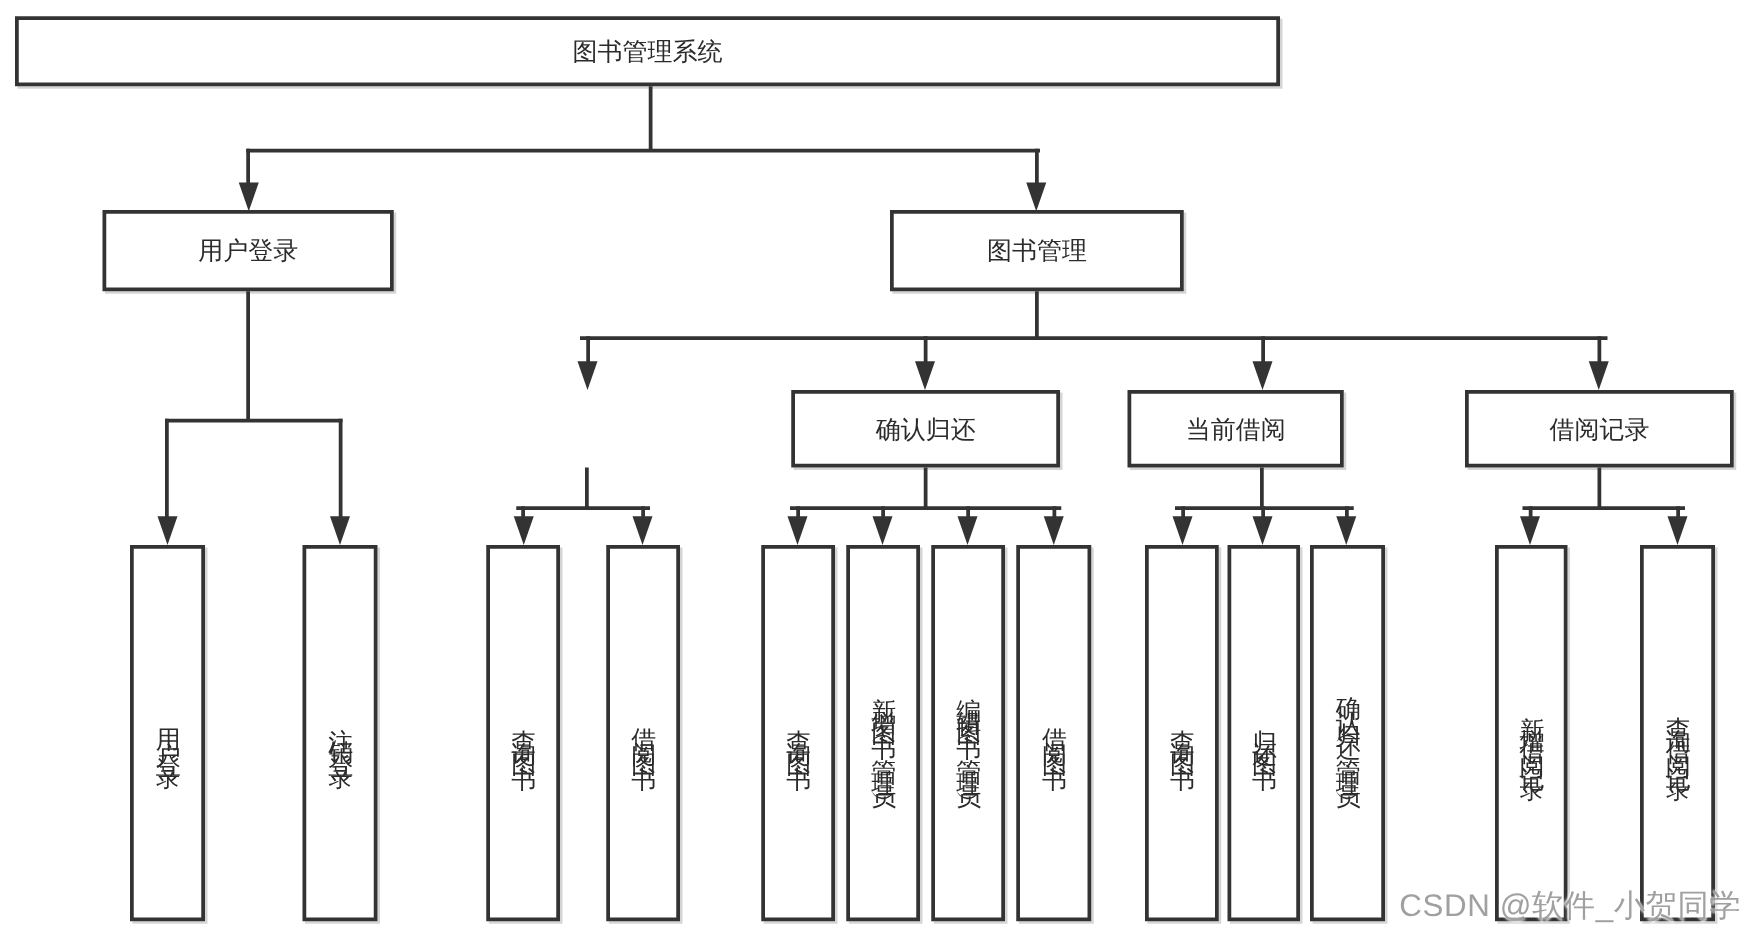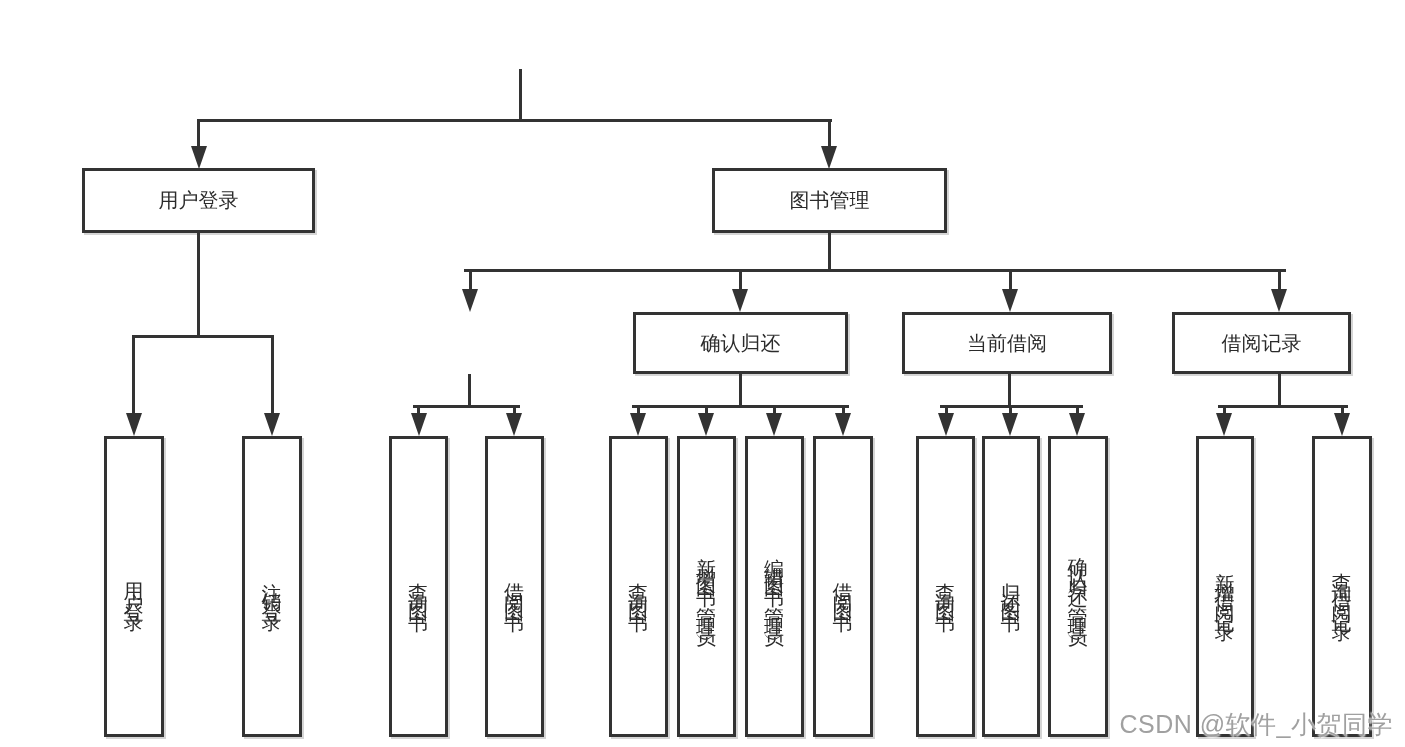--- a/index.html
+++ b/index.html
@@ -29,20 +29,23 @@
     position:absolute; right:12px; bottom:6px;
     font-size:25px; color:#a0a0a0; letter-spacing:0.5px; z-index:5;
     text-shadow:1px 1px 2px #ffffff,-1px -1px 2px #ffffff;
   }
 </style>
 </head>
 <body>
 
 <div class="canvas">
 
+  <div class="box" style="left:12px;top:13px;width:1012px;height:56px;">
+    <span>图书管理系统</span>
+  </div>
 
   <div class="vl" style="left:519px;top:69px;height:52px;"></div>
   <div class="hl" style="left:197px;top:119px;width:635px;"></div>
   <div class="vl" style="left:197px;top:119px;height:30px;"></div>
   <div class="ar" style="left:191px;top:146px;"></div>
   <div class="vl" style="left:828px;top:119px;height:30px;"></div>
   <div class="ar" style="left:821px;top:146px;"></div>
 
   <div class="box" style="left:82px;top:168px;width:233px;height:65px;">
     <span>用户登录</span>
@@ -65,24 +68,24 @@
   <div class="vl" style="left:739px;top:269px;height:23px;"></div>
   <div class="ar" style="left:732px;top:289px;"></div>
   <div class="vl" style="left:1009px;top:269px;height:23px;"></div>
   <div class="ar" style="left:1002px;top:289px;"></div>
   <div class="vl" style="left:1278px;top:269px;height:23px;"></div>
   <div class="ar" style="left:1271px;top:289px;"></div>
 
   <div class="box" style="left:633px;top:312px;width:215px;height:62px;">
     <span>确认归还</span>
   </div>
-  <div class="box" style="left:902px;top:312px;width:210px;height:62px;">
+  <div class="box" style="left:902px;top:312px;width:173px;height:62px;">
     <span>当前借阅</span>
   </div>
-  <div class="box" style="left:1172px;top:312px;width:179px;height:62px;text-align:center;">
+  <div class="box" style="left:1172px;top:312px;width:215px;height:62px;text-align:center;">
     <span>借阅记录</span>
   </div>
 
   <div class="vl" style="left:468px;top:374px;height:34px;"></div>
   <div class="hl" style="left:413px;top:405px;width:107px;"></div>
   <div class="vl" style="left:417px;top:405px;height:11px;"></div>
   <div class="ar" style="left:411px;top:413px;"></div>
   <div class="vl" style="left:513px;top:405px;height:11px;"></div>
   <div class="ar" style="left:506px;top:413px;"></div>
 

